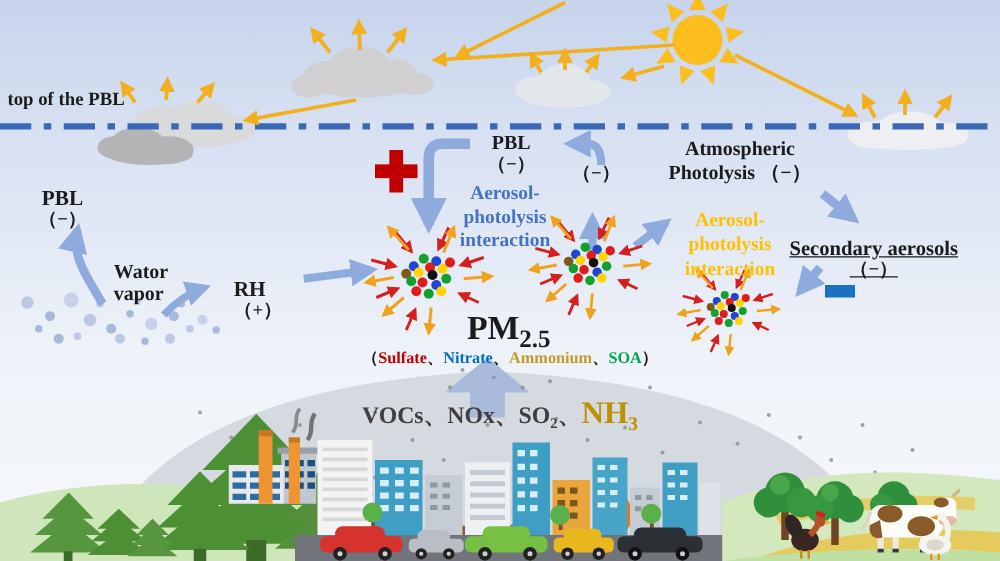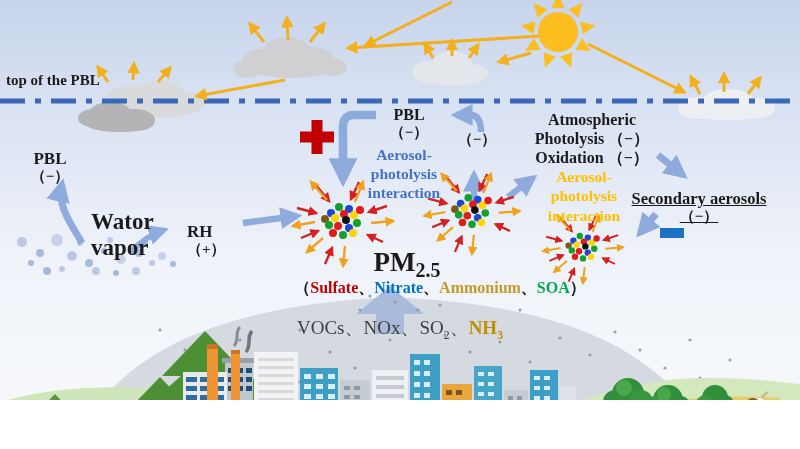--- a/index.html
+++ b/index.html
@@ -1,33 +1,33 @@
 <!DOCTYPE html>
 <html><head>
 <meta charset="utf-8">
 <style>
   html,body{margin:0;padding:0;}
   #stage{
-    position:relative;width:800px;height:400px;overflow:hidden;
+    position:relative;width:800px;height:449px;overflow:hidden;
     background:linear-gradient(180deg,#c7d4ec 0%,#d6e0f1 22%,#e4eaf6 45%,#eff3f9 65%,#f6f8fb 100%);
     font-family:"Liberation Serif",serif;
   }
   #scene{position:absolute;left:0;top:0;z-index:1;}
   .t{position:absolute;z-index:2;font-family:"Liberation Serif",serif;font-weight:bold;color:#1b1b1b;line-height:1.12;white-space:nowrap;}
   .ctr{transform:translateX(-50%);text-align:center;}
   .blue{color:#4472c4;}
   .gold{color:#ffc000;}
   .sm{font-size:15px;}
   sub{font-size:0.62em;}
   .sulfate{color:#c00000;}
   .nitrate{color:#0070c0;}
   .ammonium{color:#c49a2a;}
   .soa{color:#00a650;}
-  .nh3{color:#bf9000;font-weight:bold;font-size:19px;}
-  .gray-prec{color:#3f3f3f;font-weight:400;}
+  .nh3{color:#bf9000;font-weight:bold;font-size:25px;}
+  .gray-prec{color:#3f3f3f;font-weight:700;}
 </style>
 </head>
 <body>
 
 <div id="stage">
 
 <svg id="scene" width="800" height="449" viewBox="0 0 800 449">
   <defs>
     <marker id="mB" viewBox="0 0 10 10" refX="7.5" refY="5" markerWidth="3.4" markerHeight="3.4" orient="auto">
           <path d="M0,0 L10,5 L0,10 Z" fill="#8faadc"></path>
@@ -533,21 +533,21 @@
   </g>
 </svg>
 
 <div class="t" style="left:6px;top:72px;font-size:15px;">top of the PBL</div>
 
 <div class="t ctr" style="left:50px;top:149px;font-size:17px;">
   <div>PBL</div>
   <div class="sm">（−）</div>
 </div>
 
-<div class="t" style="left:91px;top:209px;font-size:23px;">
+<div class="t" style="left:91px;top:209px;font-size:16px;">
   <div>Wator</div>
   <div>vapor</div>
 </div>
 
 <div class="t" style="left:187px;top:222px;font-size:17px;">
   <div>RH</div>
   <div class="sm">（+）</div>
 </div>
 
 <div class="t ctr" style="left:409px;top:106px;font-size:16px;">
@@ -561,39 +561,38 @@
   <div>interaction</div>
 </div>
 
 <div class="t ctr" style="left:477px;top:131px;font-size:16.5px;">
   <div class="sm">（−）</div>
 </div>
 
 <div class="t ctr" style="left:592px;top:110px;font-size:16px;line-height:1.2;">
   <div>Atmospheric</div>
   <div>Photolysis （−）</div>
-  <div>Oxidation （−）</div>
 </div>
 
 <div class="t ctr gold" style="left:584px;top:167px;font-size:15.5px;line-height:1.25;">
   <div>Aerosol-</div>
   <div>photolysis</div>
   <div>interaction</div>
 </div>
 
 <div class="t ctr" style="left:699px;top:190px;font-size:16.5px;text-decoration:underline;">
   <div>Secondary aerosols</div>
   <div class="sm">（−）</div>
 </div>
 
 <div class="t ctr" style="left:407px;top:247px;font-size:27px;">
   <span>PM</span><sub style="font-size:20px;">2.5</sub>
 </div>
 
-<div class="t ctr" style="left:408px;top:279px;font-size:16px;margin-left:32px;">
+<div class="t ctr" style="left:408px;top:279px;font-size:13px;">
   <span>（</span><span class="sulfate">Sulfate</span><span>、</span><span class="nitrate">Nitrate</span><span>、</span><span class="ammonium">Ammonium</span><span>、</span><span class="soa">SOA</span><span>）</span>
 </div>
 
 <div class="t ctr" style="left:400px;top:317px;font-size:19px;">
   <span class="gray-prec">VOCs</span><span class="gray-prec">、</span><span class="gray-prec">NOx</span><span class="gray-prec">、</span><span class="gray-prec"><span>SO</span><sub>2</sub></span><span class="gray-prec">、</span><span class="nh3"><span>NH</span><sub>3</sub></span>
 </div>
 
 </div>
 
 </body></html>

